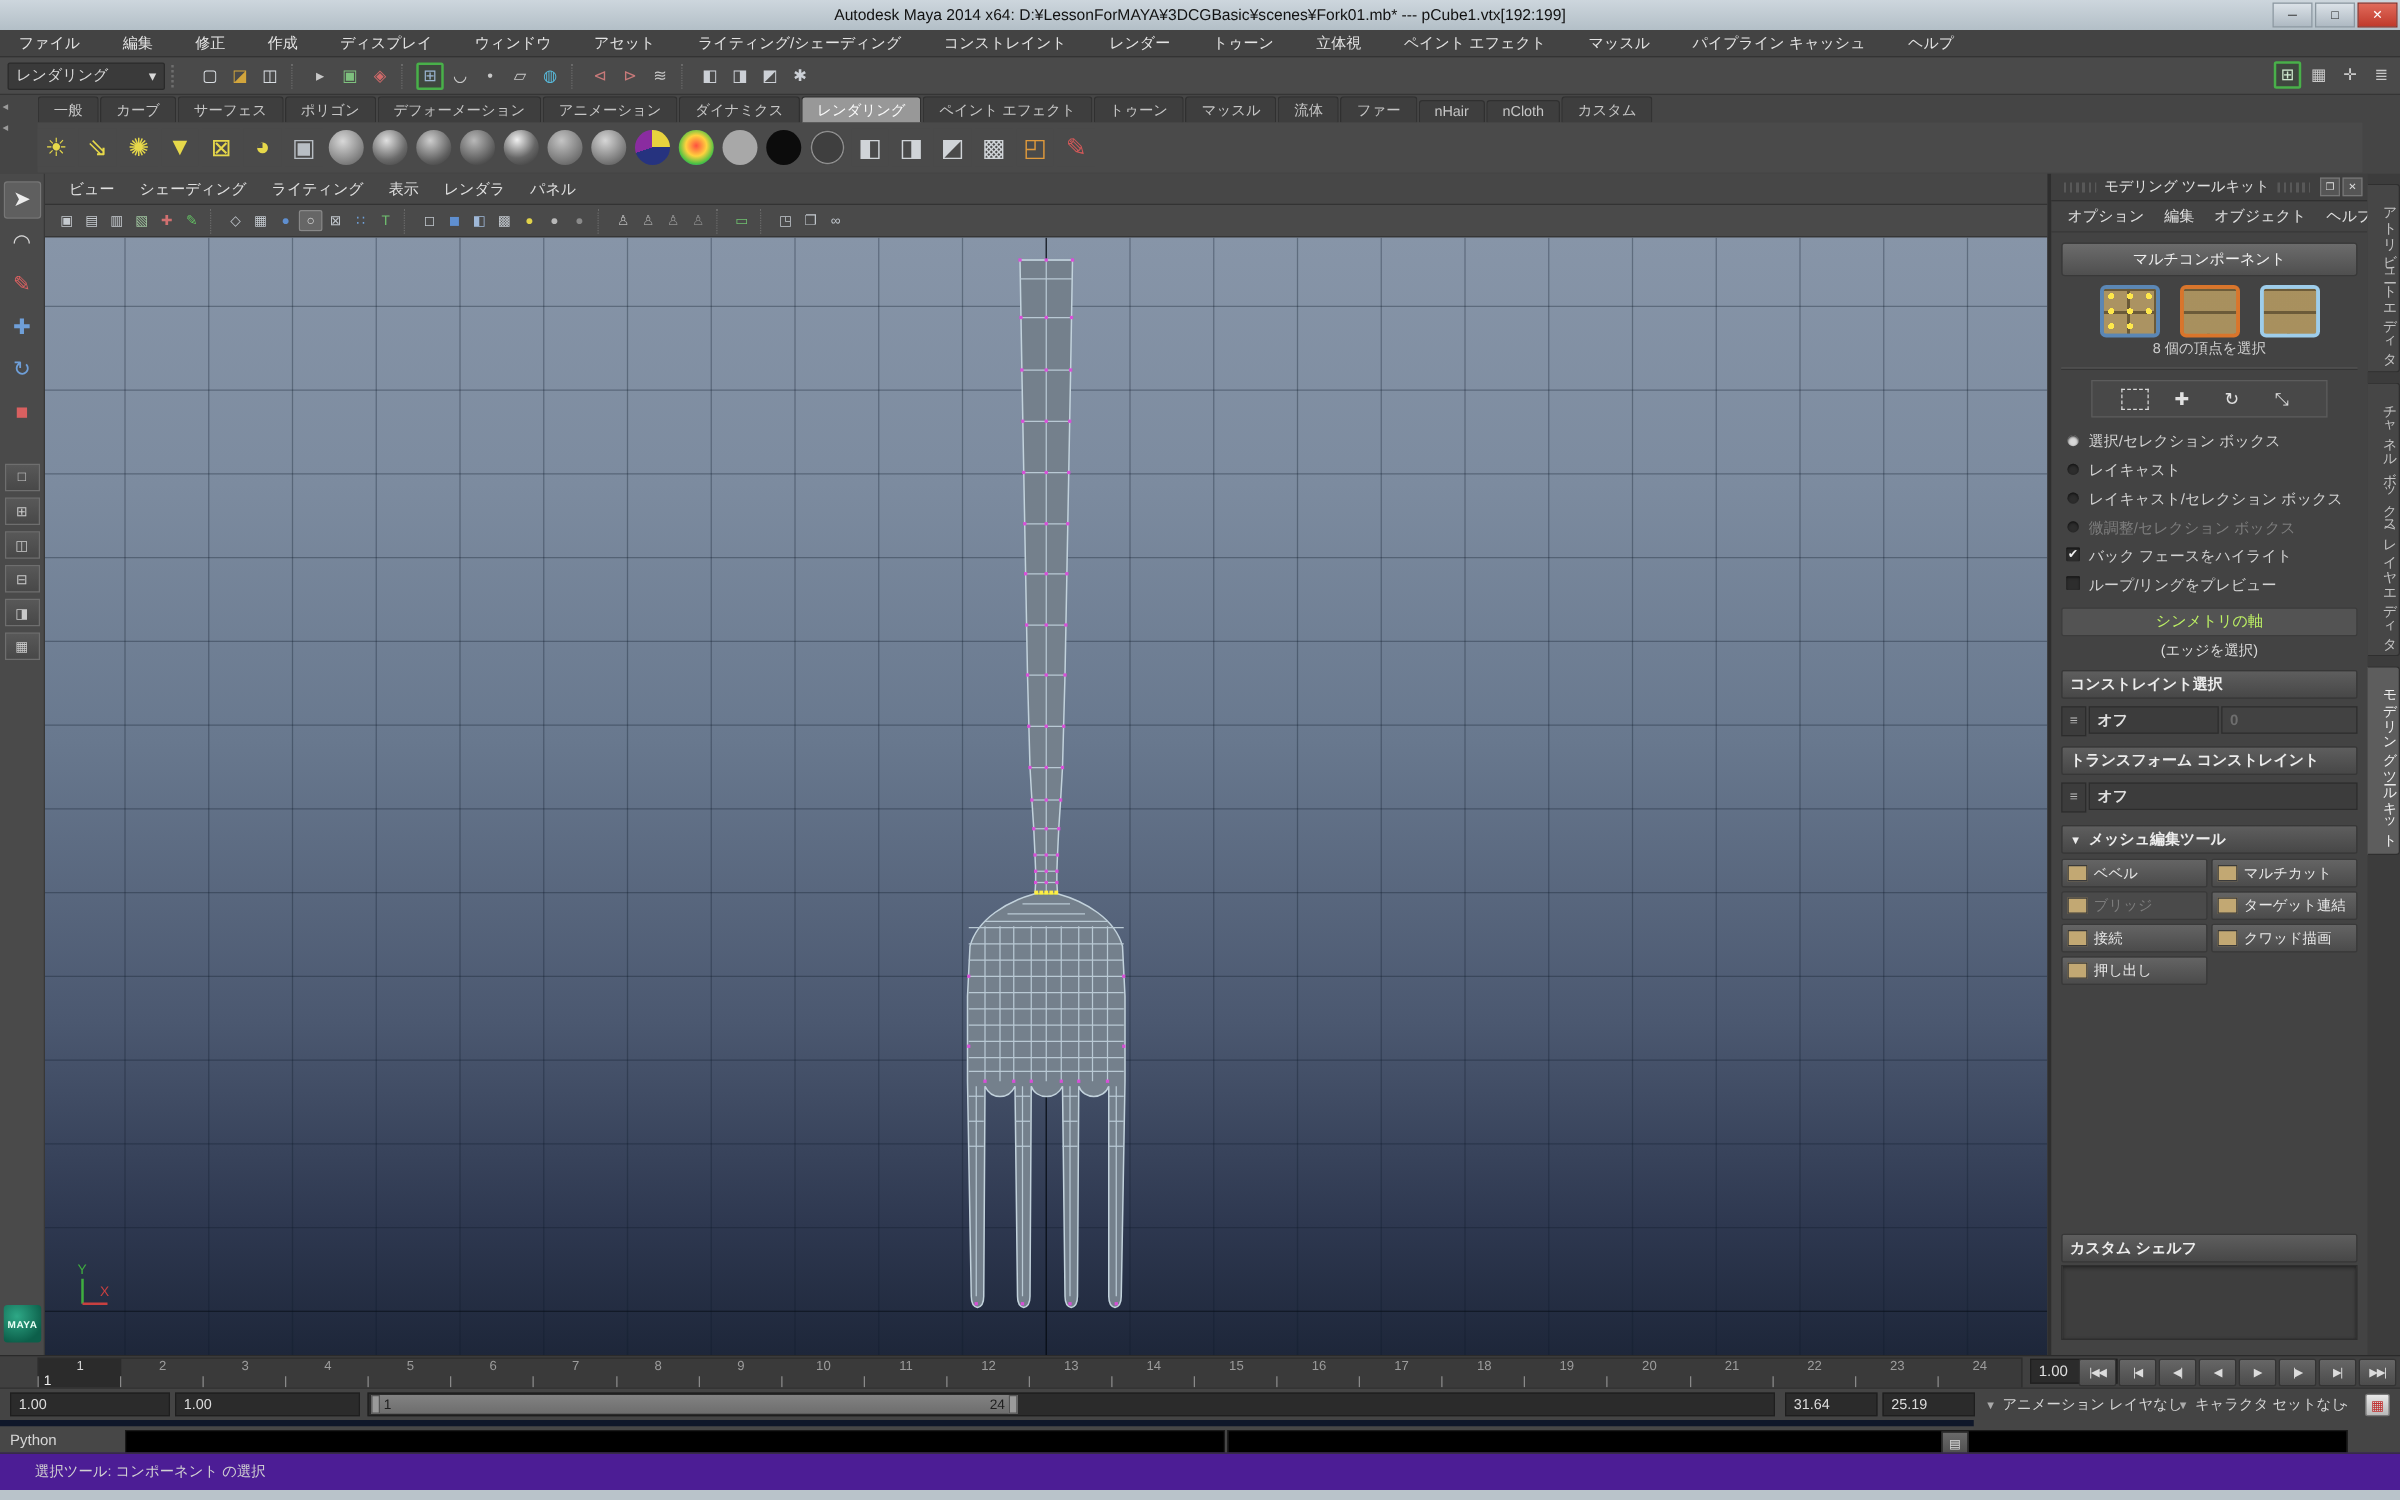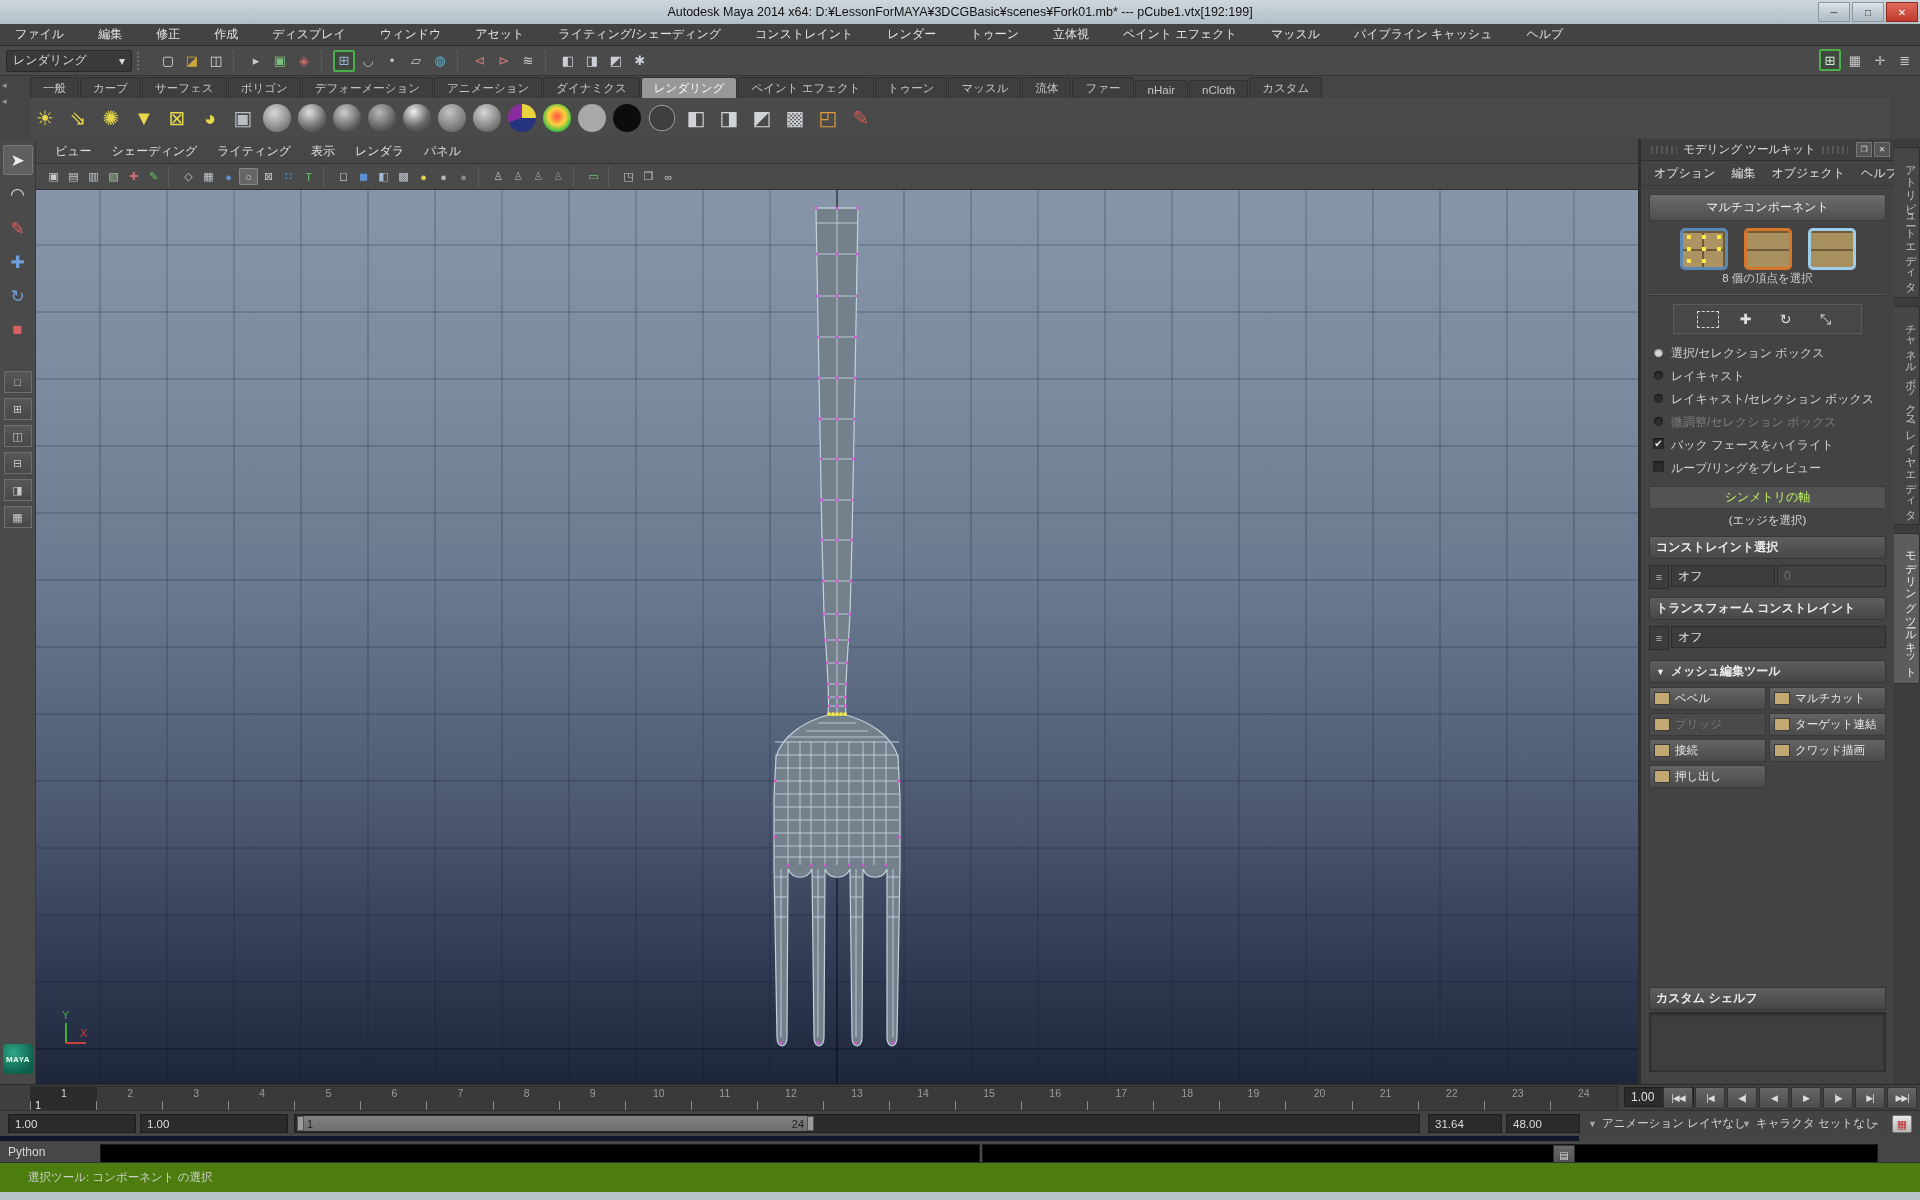--- a/index.html
+++ b/index.html
@@ -94,21 +94,21 @@
   .mt-radio.disabled{color:#7d7d7d;}
   .mt-check{display:block;position:relative;padding:3px 0 3px 22px;color:#d2d2d2;font-size:12px;}
   .mt-check::before{content:'';position:absolute;left:4px;top:4px;width:11px;height:11px;background:#2d2d2d;box-shadow:inset 0 1px 2px #111;border-radius:1px;}
   .mt-check.checked::before{content:'\2714';color:#f0f0f0;font-size:10px;line-height:11px;text-align:center;}
   .mt-symbtn{height:21px;margin-top:6px;background:#535353;border:1px solid #3c3c3c;border-radius:2px;display:flex;align-items:center;justify-content:center;color:#bef264;font-size:12px;}
   .mt-hint{text-align:center;color:#dcdcdc;font-size:11.5px;margin:4px 0 6px;}
   .mt-section{height:21px;background:linear-gradient(#5e5e5e,#474747);border:1px solid #373737;border-radius:2px;
     display:flex;align-items:center;padding-left:6px;color:#ececec;font-weight:bold;font-size:12px;margin-top:8px;}
   .mt-ddrow{display:flex;gap:2px;margin-top:6px;}
   .dd-burger{width:18px;height:22px;background:#3c3c3c;border:1px solid #2c2c2c;display:flex;align-items:center;justify-content:center;color:#bbb;font-size:11px;}
-  .dd-field{height:22px;background:#3c3c3c;border:1px solid #2c2c2c;display:flex;align-items:center;padding-left:6px;color:#e0e0e0;box-sizing:border-box;}
+  .dd-field{height:22px;background:#3c3c3c;border:1px solid #2c2c2c;display:flex;align-items:center;padding-left:6px;color:#e0e0e0;box-sizing:border-box;font-weight:bold;}
   .dd-off{width:104px;}
   .dd-num{flex:1;color:#6e6e6e;background:#424242;}
   .mt-meshhdr{height:21px;display:flex;align-items:center;gap:6px;background:linear-gradient(#5e5e5e,#474747);
     border:1px solid #373737;border-radius:2px;padding-left:6px;color:#ececec;font-weight:bold;font-size:12px;margin-top:10px;}
   .mt-tools{display:grid;grid-template-columns:1fr 1fr;gap:3px;margin-top:4px;}
   .mt-tool{height:21px;background:linear-gradient(#646464,#4b4b4b);border:1px solid #393939;border-radius:2px;
     display:flex;align-items:center;padding-left:4px;color:#e8e8e8;font-size:11.5px;white-space:nowrap;overflow:hidden;}
   .mt-tool::before{content:'';width:14px;height:11px;margin-right:5px;flex:0 0 14px;
     background:linear-gradient(135deg,#d3b982,#86704а 70%,#6b5a38);background-color:#c2a873;border:1px solid #3a3a3a;}
   .mt-tool.disabled{background:#4a4a4a;color:#7c7c7c;}
@@ -146,21 +146,21 @@
   .autokey{background:linear-gradient(#e8e8e8,#b9b9b9);border:1px solid #777;border-radius:2px;color:#c03030;}
   
   .cmdrow{position:absolute;left:0;top:1136px;width:1579px;height:26px;background:#474747;border-top:5px solid #0f172a;box-sizing:border-box;}
   .cmd-label{position:absolute;left:8px;top:4px;color:#d6d6d6;font-size:12px;}
   .cmd-input{position:absolute;left:100px;top:3px;width:880px;height:19px;background:#000;border:1px solid #1a1a1a;color:#ddd;
     font-family:"DejaVu Sans Mono","Liberation Mono",monospace;font-size:11px;padding:0 4px;box-sizing:border-box;}
   .cmd-result{position:absolute;left:982px;top:3px;width:896px;height:19px;background:#000;border:1px solid #1a1a1a;box-sizing:border-box;}
   .cmd-icon{position:absolute;right:4px;top:4px;width:20px;height:18px;background:linear-gradient(#6a6a6a,#4d4d4d);
     border:1px solid #333;color:#ddd;font-size:10px;display:flex;align-items:center;justify-content:center;}
   
-  .helprow{position:absolute;left:0;top:1162px;width:1920px;height:30px;background:#4d7c0f;border-top:1px solid #303030;
+  .helprow{position:absolute;left:0;top:1162px;width:1920px;height:30px;background:#4c1d95;border-top:1px solid #303030;
     display:flex;align-items:center;padding-left:28px;box-sizing:border-box;color:#d2d2d2;font-size:11.5px;}
   .bottomstrip{position:absolute;left:0;top:1192px;width:1920px;height:8px;background:#b9c3ca;}
   .grip-v{width:5px;height:18px;border-left:2px dotted #6e6e6e;margin:0 5px;}
 </style>
 </head>
 <body>
 
 <div class="window">
 
   <div class="titlebar">
@@ -659,21 +659,21 @@
     <span class="range-track">
       <span class="range-active">
         <span class="range-handle"></span>
         <span class="range-lab">1</span>
         <span style="flex:1"></span>
         <span class="range-lab">24</span>
         <span class="range-handle"></span>
       </span>
     </span>
     <span class="num-field" style="left:1428px;width:74px;">31.64</span>
-    <span class="num-field" style="left:1506px;width:74px;">48.00</span>
+    <span class="num-field" style="left:1506px;width:74px;">25.19</span>
     <span class="anim-dd" style="left:1588px;">
       <span class="dd-arrow">▼</span>
       <span>アニメーション レイヤなし</span>
     </span>
     <span class="anim-dd" style="left:1742px;">
       <span class="dd-arrow">▼</span>
       <span>キャラクタ セットなし</span>
     </span>
     <span class="mini-icon" style="position:absolute;left:1866px;top:4px;">⌁</span>
     <span class="mini-icon autokey" style="position:absolute;left:1892px;top:4px;">▦</span>

